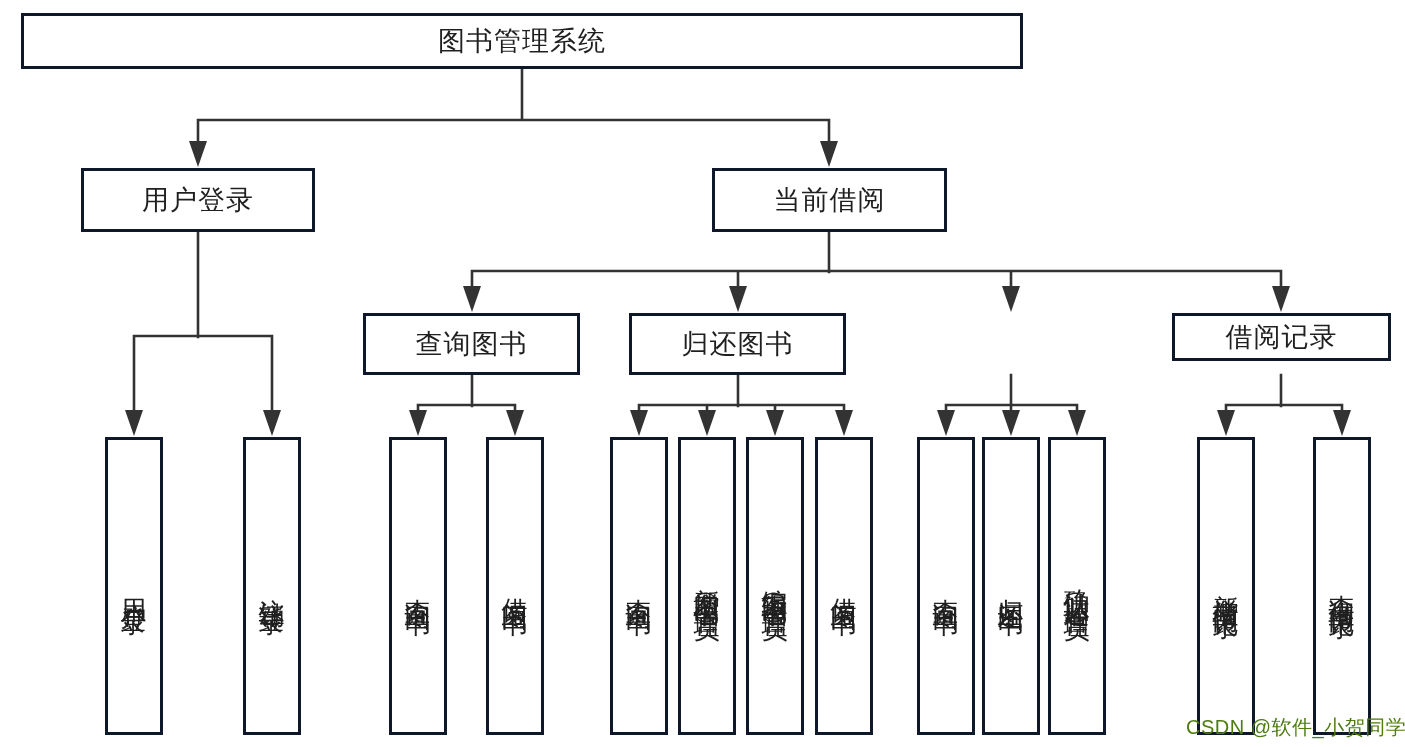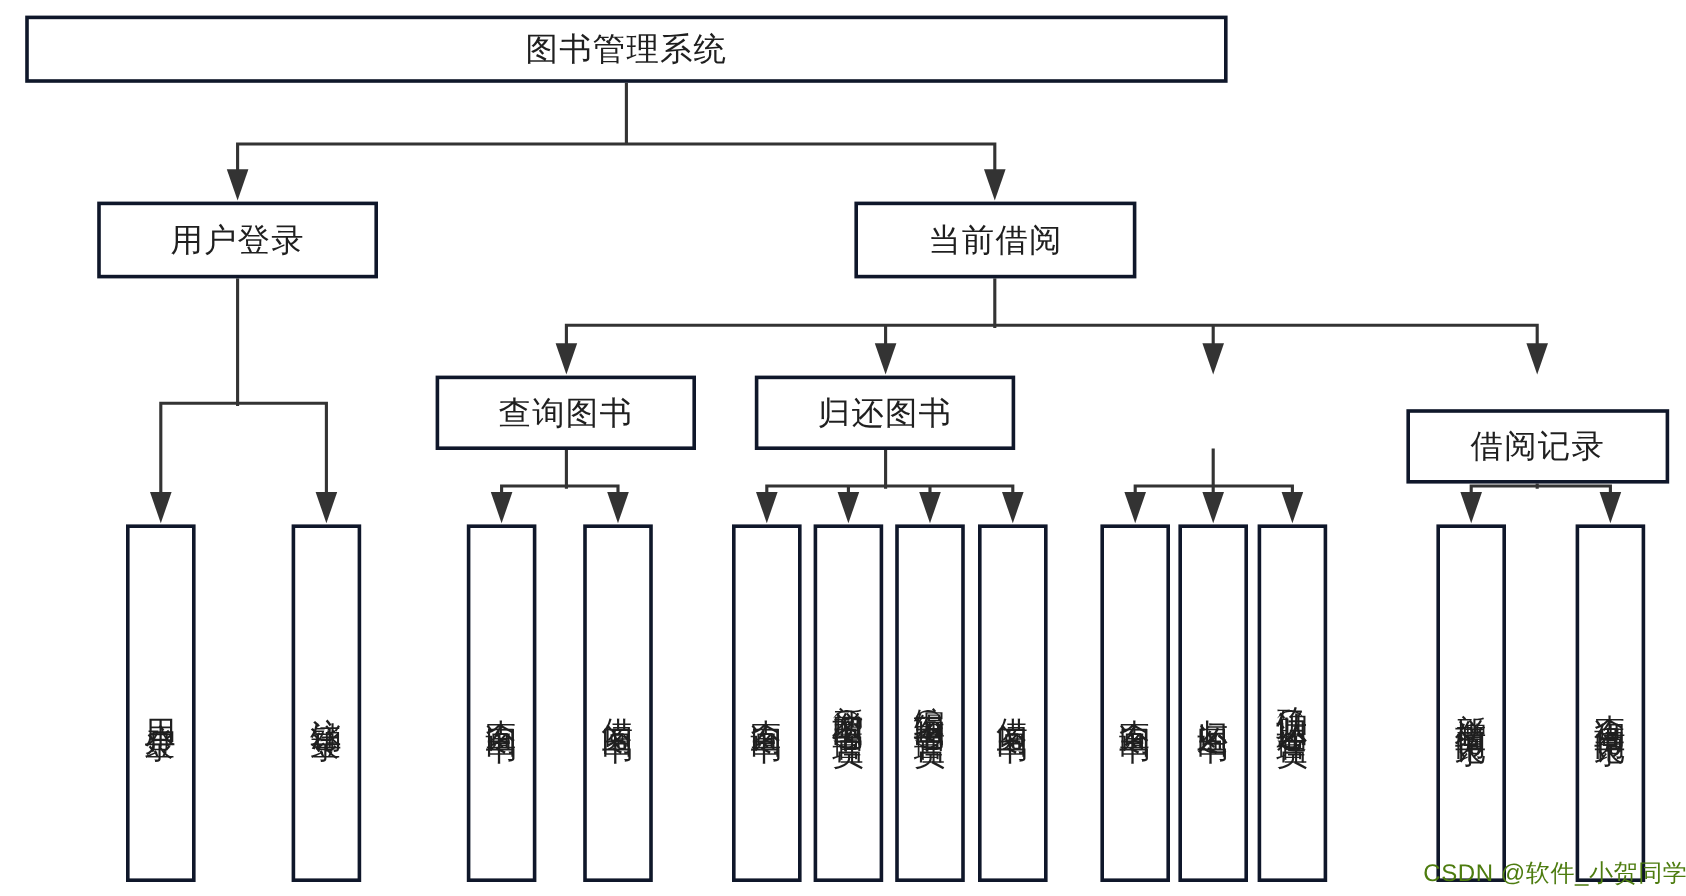--- a/index.html
+++ b/index.html
@@ -36,21 +36,21 @@
     font-size: 27px;
     letter-spacing: 1px;
     white-space: nowrap;
   }
   .root  { left: 21px;   top: 13px;  width: 1002px; height: 56px; }
   .l2a   { left: 81px;   top: 168px; width: 234px;  height: 64px; }
   .l2b   { left: 712px;  top: 168px; width: 235px;  height: 64px; }
   .l3a   { left: 363px;  top: 313px; width: 217px;  height: 62px; }
   .l3b   { left: 629px;  top: 313px; width: 217px;  height: 62px; }
   .l3c   { left: 902px;  top: 313px; width: 218px;  height: 62px; }
-  .l3d   { left: 1172px; top: 313px; width: 219px;  height: 62px; margin-top: 28px; }
+  .l3d   { left: 1172px; top: 313px; width: 219px;  height: 48px; }
   .leaf {
     top: 437px;
     width: 58px;
     height: 298px;
     writing-mode: vertical-rl;
     text-orientation: mixed;
     font-size: 26px;
     letter-spacing: 4px;
     line-height: 52px;
   }

